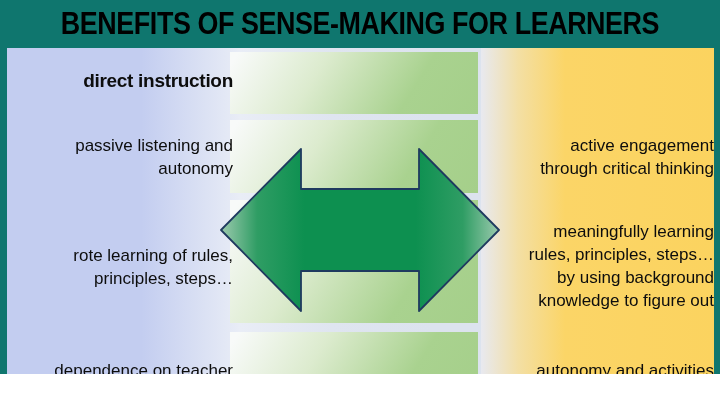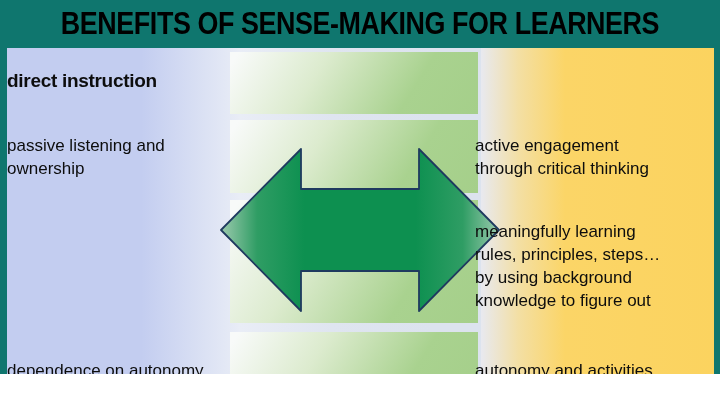--- a/index.html
+++ b/index.html
@@ -51,21 +51,21 @@
   .band-2 { top: 72px;  height: 73px; }
   .band-3 { top: 152px; height: 123px; }
   .band-4 { top: 284px; height: 66px; }
   .arrow-svg {
     position: absolute;
     left: 213px; top: 100px;
     width: 280px; height: 164px;
   }
   .txt {
     position: absolute;
-    text-align: left;
+    text-align: right;
     white-space: pre-line;
     font-size: 17px;
     line-height: 23px;
     color: #0d0d0d;
   }
   .col-left  { left: 0;     width: 226px; }
   .col-right { left: 468px; width: 239px; }
   .hdr {
     font-weight: bold;
     font-size: 19px;
@@ -103,22 +103,24 @@
           <stop offset="0.70" stop-color="#0d9050"></stop>
           <stop offset="0.87" stop-color="#2f9d64"></stop>
           <stop offset="1" stop-color="#9ccaae"></stop>
         </linearGradient>
       </defs>
       <polygon points="1,82 81,1 81,41 199,41 199,1 279,82 199,163 199,123 81,123 81,163" fill="url(#arrowGrad)" stroke="#1f3a5f" stroke-width="1.8" stroke-linejoin="round"></polygon>
     </svg>
 
     <div class="txt col-left hdr">direct instruction</div>
     <div class="txt col-left row-a">passive listening and
-ownership</div>
-    <div class="txt col-left row-c">dependence on autonomy</div>
+autonomy</div>
+    <div class="txt col-left row-b-left">rote learning of rules,
+principles, steps…</div>
+    <div class="txt col-left row-c">dependence on teacher</div>
 
     <div class="txt col-right row-a">active engagement
 through critical thinking</div>
     <div class="txt col-right row-b-right">meaningfully learning
 rules, principles, steps…
 by using background
 knowledge to figure out</div>
     <div class="txt col-right row-c">autonomy and activities</div>
 
   </div>

